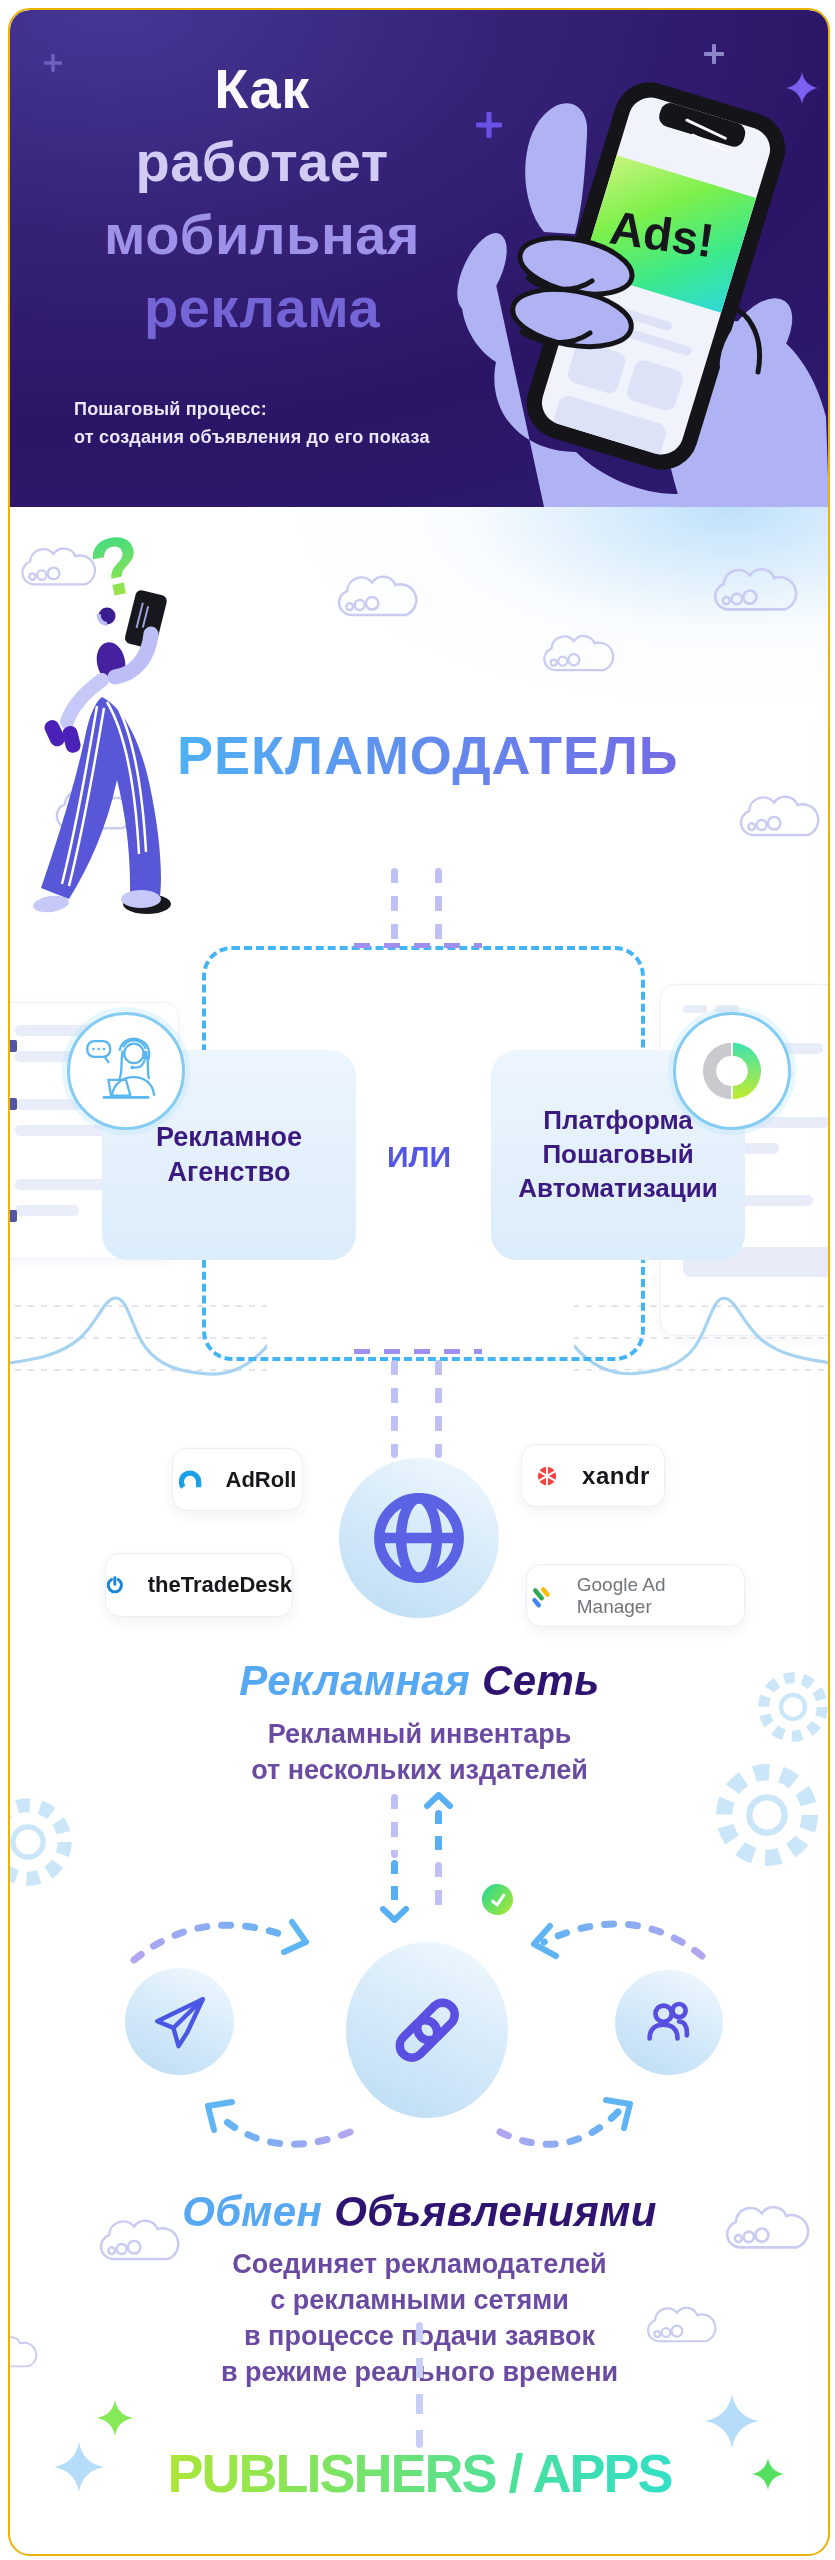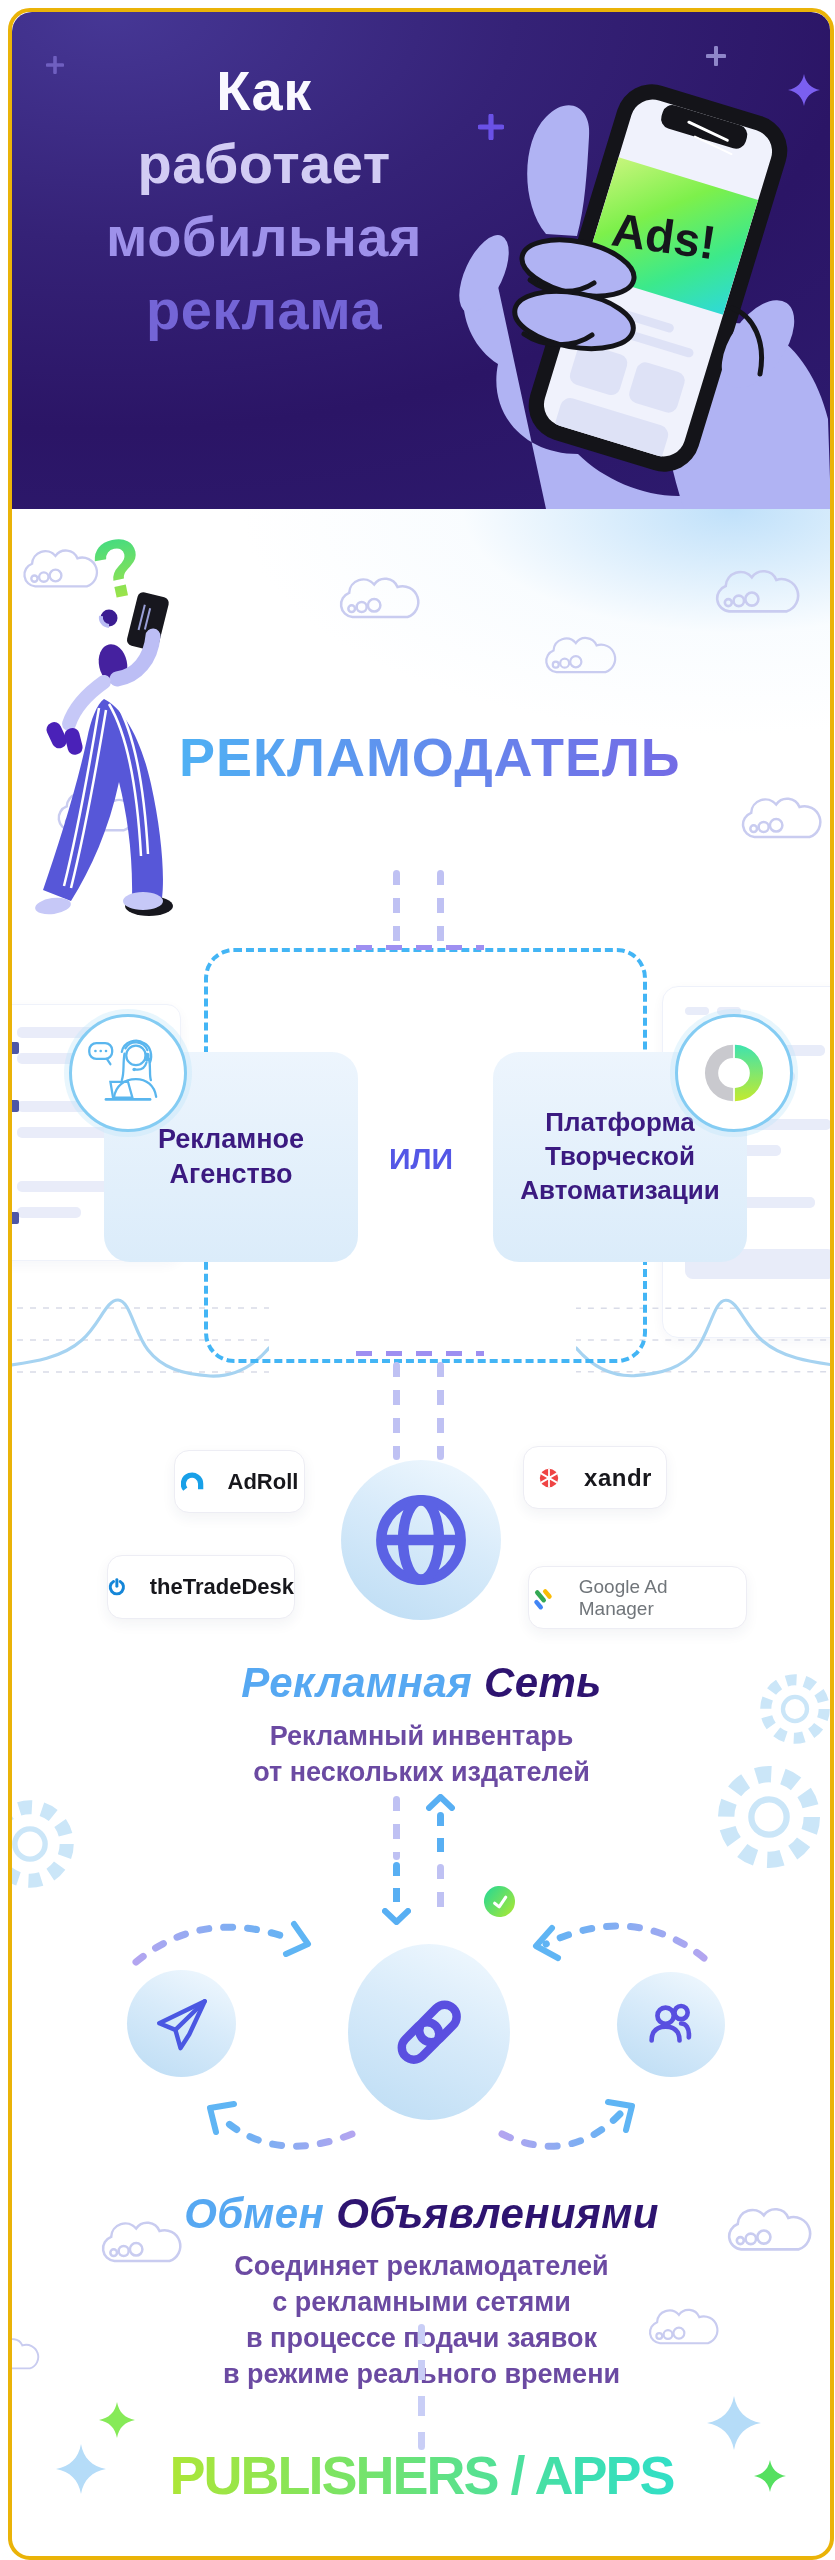--- a/index.html
+++ b/index.html
@@ -1,19 +1,19 @@
 <!DOCTYPE html>
 <html><head>
 <meta charset="utf-8">
 <style>
   html,body{margin:0;padding:0;background:#ffffff;}
   .canvas{position:relative;width:835px;height:2560px;background:#fff;overflow:hidden;
           font-family:"Liberation Sans","DejaVu Sans",sans-serif;}
   .abs{position:absolute;}
-  .card{position:absolute;left:8px;top:8px;width:818px;height:2544px;border:4px solid #eab308;
+  .card{position:absolute;left:8px;top:8px;width:818px;height:2544px;border:2px solid #eab308;
         border-radius:22px;background:#fff;overflow:hidden;}
   .content{position:absolute;left:-8px;top:-8px;width:835px;height:2560px;}
 
   
   .header{position:absolute;left:8px;top:8px;width:819px;height:497px;overflow:hidden;
           border-radius:20px 20px 0 0;
           background:radial-gradient(130% 120% at 12% 0%, #463795 0%, #352277 38%, #2b1566 70%, #2d1a6e 100%);}
   .h-title{position:absolute;left:37px;top:42px;width:430px;text-align:center;font-weight:700;
            font-size:56px;line-height:73px;letter-spacing:.5px;}
   .h-title .l1{color:#faf9ff;} .h-title .l2{color:#d2ccf4;} .h-title .l3{color:#9e91ea;} .h-title .l4{color:#7465d6;}
@@ -113,20 +113,24 @@
         </defs>
       </svg>
 
       <div class="header">
         <div class="h-title">
           <div class="l1">Как</div>
           <div class="l2">работает</div>
           <div class="l3">мобильная</div>
           <div class="l4">реклама</div>
         </div>
+        <div class="h-sub">
+          <div>Пошаговый процесс:</div>
+          <div>от создания объявления до его показа</div>
+        </div>
 
         <svg class="abs" style="left:34px;top:44px" width="18" height="18" viewBox="0 0 100 100">
             <use href="#plus4" stroke="#6f5fc0"></use>
           </svg>
         <svg class="abs" style="left:694px;top:34px" width="20" height="20" viewBox="0 0 100 100">
             <use href="#plus4" stroke="#8e86c9"></use>
           </svg>
         <svg class="abs" style="left:776px;top:62px" width="32" height="32" viewBox="0 0 100 100">
             <use href="#star4" fill="#7b5ff0"></use>
           </svg>
@@ -271,21 +275,21 @@
 
       <div class="cbox" style="left:100px;top:1048px">
         <div class="lbl" style="font-size:27px">
           <div>Рекламное</div>
           <div>Агенство</div>
         </div>
       </div>
       <div class="cbox" style="left:489px;top:1048px">
         <div class="lbl" style="font-size:26px">
           <div>Платформа</div>
-          <div>Творческой</div>
+          <div>Пошаговый</div>
           <div>Автоматизации</div>
         </div>
       </div>
       <div class="or">ИЛИ</div>
 
       <div class="badge" style="left:65px;top:1010px">
         <svg width="88" height="88" viewBox="0 0 100 100">
           <g fill="none" stroke="#5ab6ee" stroke-width="2.6" stroke-linecap="round">
             <rect x="6" y="16" width="26" height="18" rx="8"></rect>
             <path d="M26 34 L 30 40"></path>

